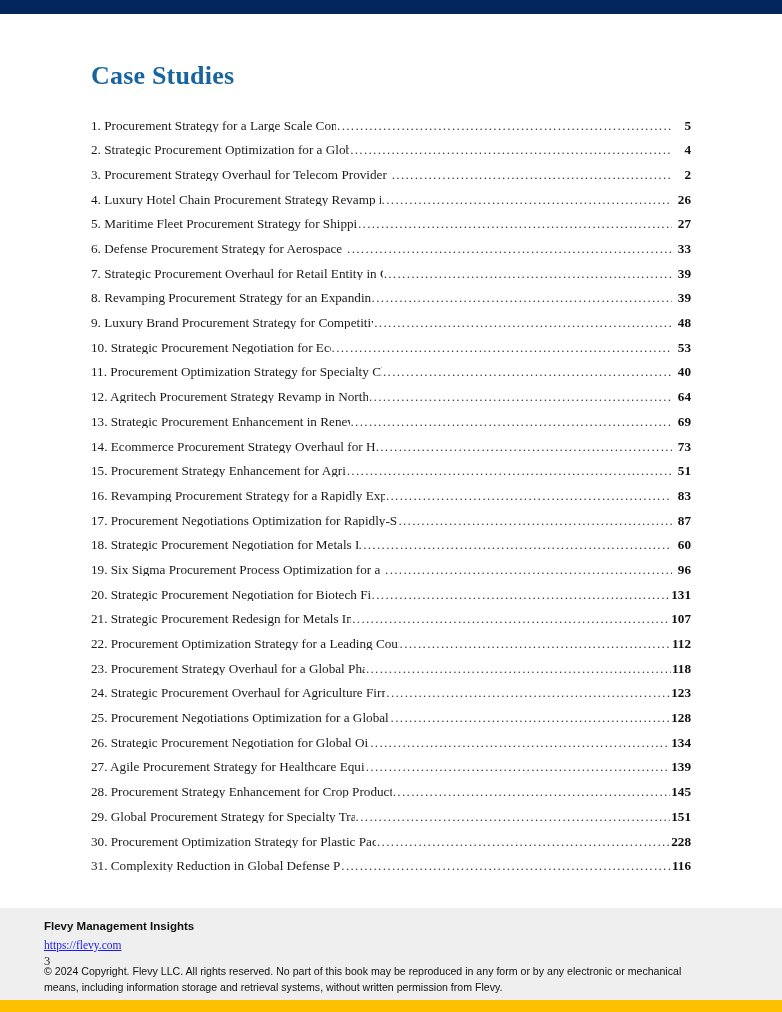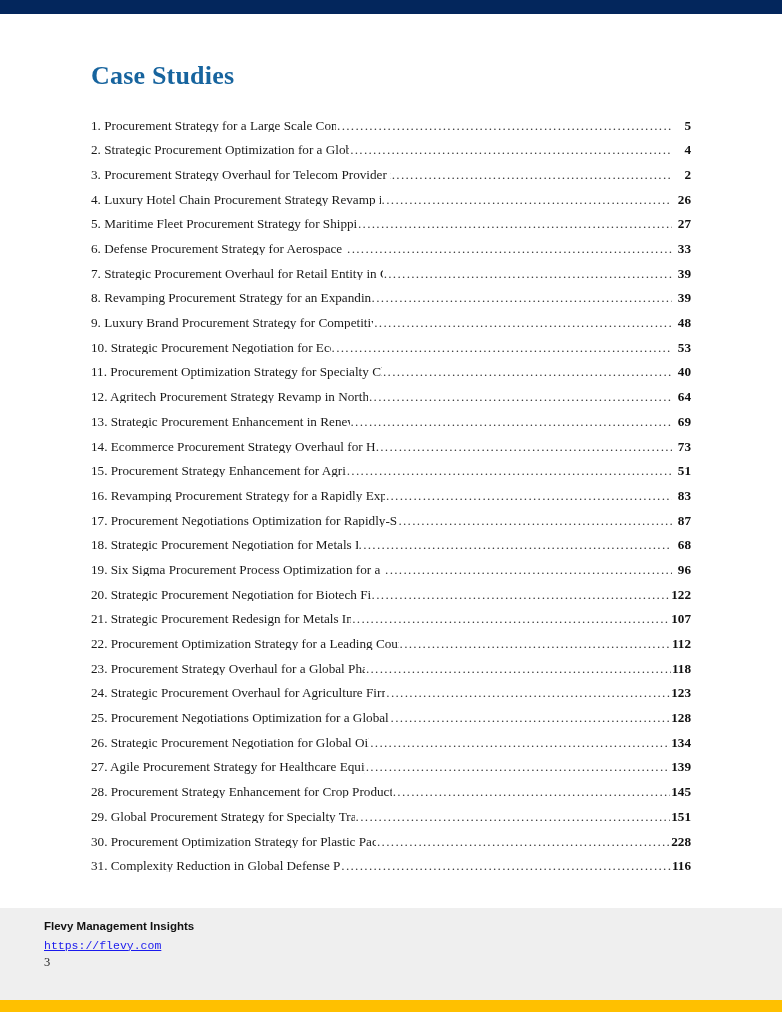--- a/index.html
+++ b/index.html
@@ -119,21 +119,21 @@
   }
   .footer-brand {
     font-family: "Liberation Sans", sans-serif;
     font-size: 11.5px;
     font-weight: bold;
     color: #111111;
     line-height: 1.45;
   }
   .footer-link {
     display: inline-block;
-    font-family: Liberation Mono, monospace;
+    font-family: Liberation Serif, serif;
     font-size: 11.5px;
     color: #1a1aee;
     text-decoration: underline;
     line-height: 1.45;
     margin-top: 1px;
   }
   .footer-pagenum {
     font-family: "Liberation Serif", serif;
     font-size: 12.5px;
     color: #222222;
@@ -241,31 +241,31 @@
           <span class="toc-page">83</span>
         </li>
         <li class="toc-item">
           <span class="toc-label">17. Procurement Negotiations Optimization for Rapidly-Scaling Technology Company </span>
           <span class="toc-dots">.........................................................................................</span>
           <span class="toc-page">87</span>
         </li>
         <li class="toc-item">
           <span class="toc-label">18. Strategic Procurement Negotiation for Metals Industry Leader </span>
           <span class="toc-dots">.........................................................................................</span>
-          <span class="toc-page">68</span>
+          <span class="toc-page">60</span>
         </li>
         <li class="toc-item">
           <span class="toc-label">19. Six Sigma Procurement Process Optimization for a Global Retail Company </span>
           <span class="toc-dots">.........................................................................................</span>
           <span class="toc-page">96</span>
         </li>
         <li class="toc-item">
           <span class="toc-label">20. Strategic Procurement Negotiation for Biotech Firm in Life Sciences </span>
           <span class="toc-dots">.........................................................................................</span>
-          <span class="toc-page">122</span>
+          <span class="toc-page">131</span>
         </li>
         <li class="toc-item">
           <span class="toc-label">21. Strategic Procurement Redesign for Metals Industry Leader </span>
           <span class="toc-dots">.........................................................................................</span>
           <span class="toc-page">107</span>
         </li>
         <li class="toc-item">
           <span class="toc-label">22. Procurement Optimization Strategy for a Leading Courier Service in North America </span>
           <span class="toc-dots">.........................................................................................</span>
           <span class="toc-page">112</span>
@@ -321,17 +321,18 @@
   <div class="footer">
     <div class="footer-inner">
       <div class="footer-top">
         <div>
           <div class="footer-brand">Flevy Management Insights</div>
           <a class="footer-link" href="#">https://flevy.com</a>
         </div>
         <div class="footer-pagenum">3</div>
       </div>
     </div>
+    <div class="footer-copyright">© 2024 Copyright. Flevy LLC. All rights reserved. No part of this book may be reproduced in any form or by any electronic or mechanical means, including information storage and retrieval systems, without written permission from Flevy.</div>
   </div>
 
   <div class="bottom-bar"></div>
 
 </div>
 
 </body></html>

